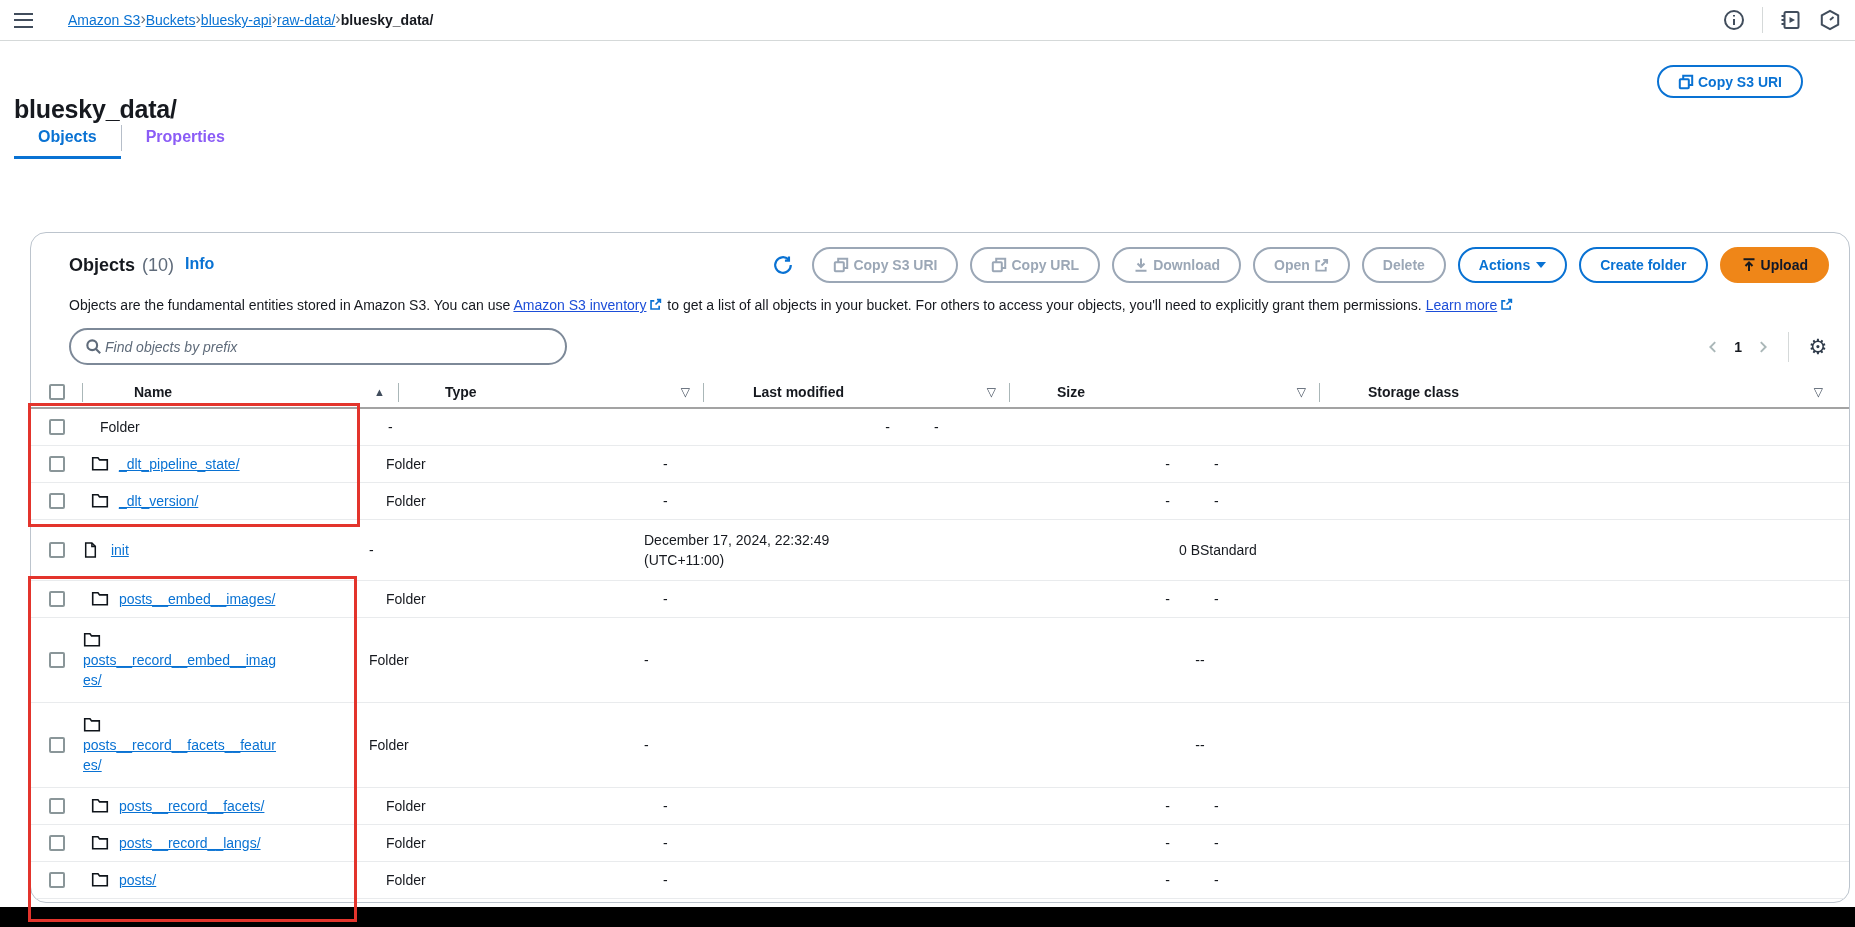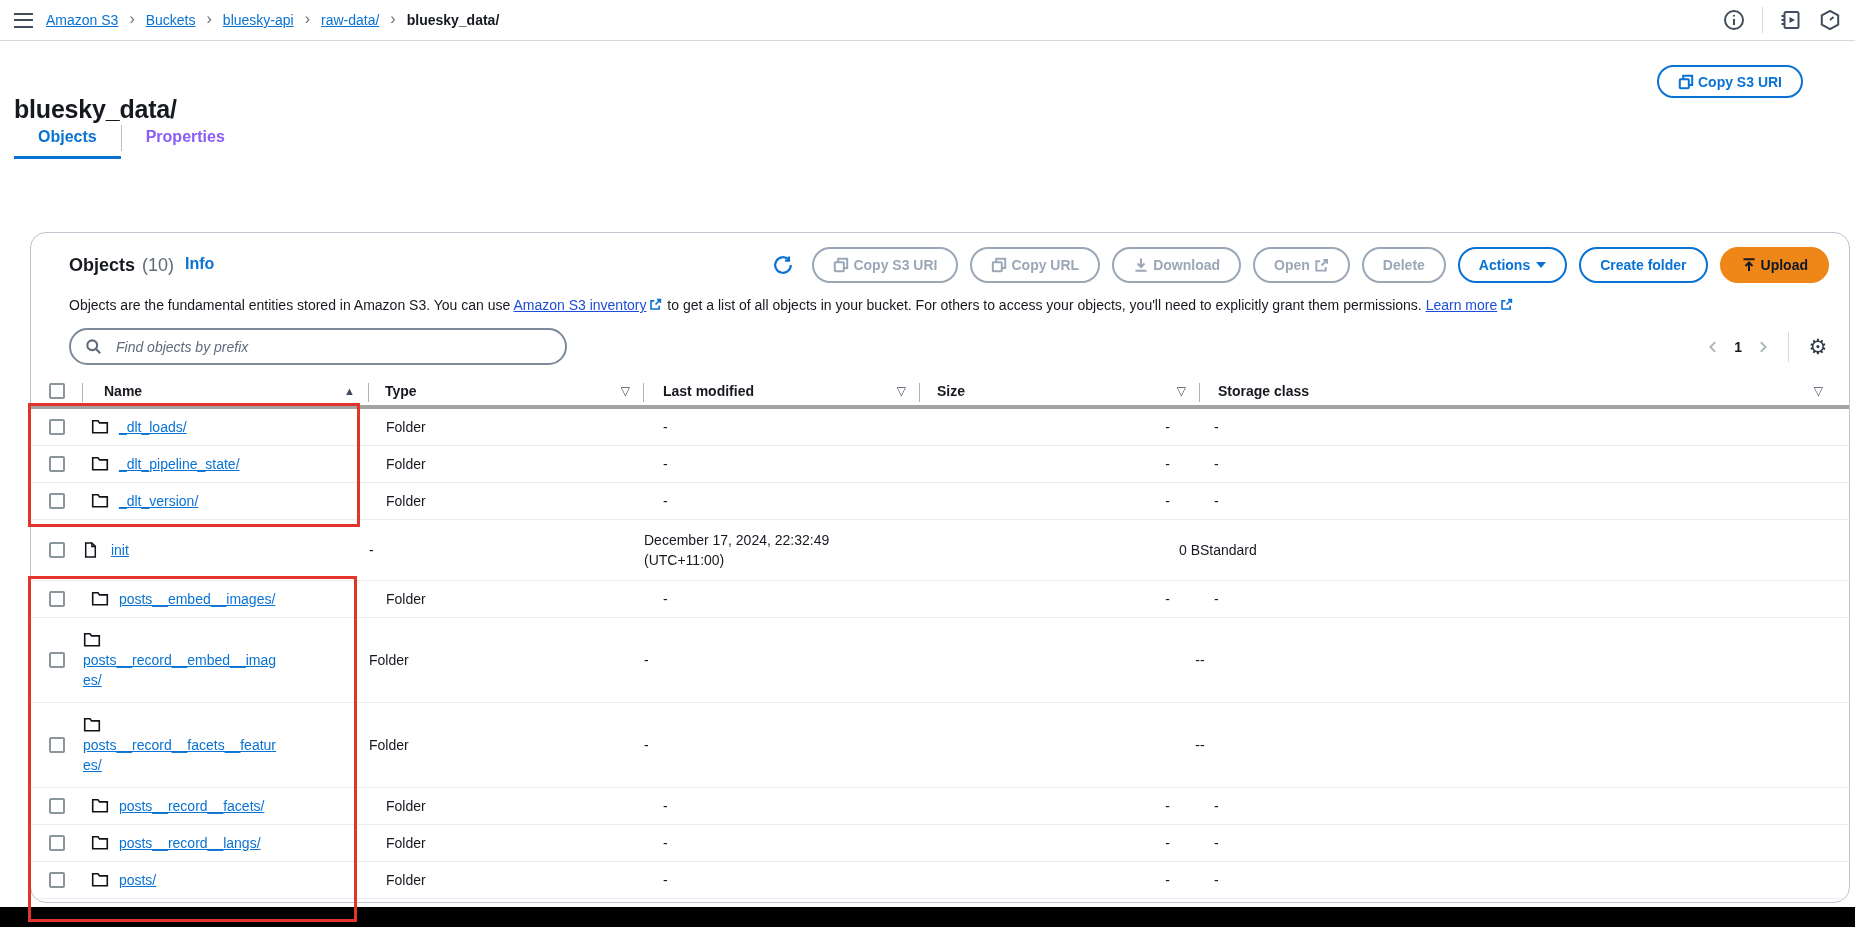--- a/index.html
+++ b/index.html
@@ -11,21 +11,21 @@
     font-size:14px;
   }
   a { cursor:pointer; }
 
   
   .topbar{position:absolute;top:0;left:0;right:0;height:41px;background:#fff;
     border-bottom:1px solid #d5d9d9;display:flex;align-items:center;padding:0 14px;}
   .hamburger{width:19px;height:15px;border-top:2px solid #414d5c;border-bottom:2px solid #414d5c;
     position:relative;cursor:pointer;}
   .hamburger::after{content:'';position:absolute;left:0;right:0;top:4.5px;height:2px;background:#414d5c;}
-  .breadcrumb{display:flex;align-items:center;gap:11px;margin-left:13px;}
+  .breadcrumb{display:flex;align-items:center;margin-left:35px;}
   .crumb-link{color:#0972d3;text-decoration:underline;}
   .crumb-sep{color:#687078;font-size:16px;line-height:1;padding-bottom:2px;}
   .crumb-current{font-weight:700;color:#16191f;}
   .topbar-right{margin-left:auto;display:flex;align-items:center;gap:17px;}
   .tb-icon{display:flex;align-items:center;justify-content:center;cursor:pointer;}
   .topbar-divider{width:1px;height:26px;background:#d5d9d9;}
 
   
   .page-title{position:absolute;left:14px;top:78px;font-size:25px;font-weight:700;letter-spacing:-.2px;}
   .btn{height:36px;border-radius:20px;border:2px solid #0972d3;background:#fff;color:#0972d3;
@@ -54,34 +54,34 @@
   .icon-btn{width:34px;height:36px;display:flex;align-items:center;justify-content:center;cursor:pointer;background:none;border:none;}
   .caret-down{width:0;height:0;border-left:5px solid transparent;border-right:5px solid transparent;
     border-top:6px solid #0972d3;display:inline-block;margin-left:2px;}
 
   .card-desc{padding:13px 20px 0 38px;font-size:14px;line-height:19px;white-space:nowrap;}
   .desc-link{color:#1d4ed8;text-decoration:underline;}
   .ext-icon{display:inline-block;vertical-align:-1px;margin:0 1px 0 3px;}
 
   .search-row{display:flex;align-items:center;justify-content:space-between;padding:13px 14px 0 38px;}
   .search-box{width:498px;height:37px;border:2px solid #7d8998;border-radius:20px;
-    display:flex;align-items:center;gap:12px;padding:0 14px;background:#fff;}
+    display:flex;align-items:center;gap:1px;padding:0 14px;background:#fff;}
   .search-box input{border:none;outline:none;flex:1;font-size:14px;font-family:inherit;color:#16191f;background:transparent;}
   .search-box input::placeholder{font-style:italic;color:#5f6b7a;}
   .search-right{display:flex;align-items:center;}
   .page-chevron{width:26px;height:28px;display:flex;align-items:center;justify-content:center;background:none;border:none;cursor:pointer;}
   .page-num{font-weight:700;margin:0 8px;}
   .v-div{width:1px;height:30px;background:#d5d9d9;margin:0 12px;}
   .gear-btn{width:34px;height:32px;display:flex;align-items:center;justify-content:center;background:none;border:none;cursor:pointer;
     font-size:21px;color:#2f3b4a;line-height:1;}
 
   
   .table{margin-top:12px;}
   .thead,.trow{display:grid;grid-template-columns:52px 286px 275px 276px 280px 1fr;}
-  .thead{height:32px;border-bottom:4px solid #a3a3a3;}
+  .thead{height:32px;border-bottom:2px solid #a3a3a3;gap:30px;}
   .th{display:flex;align-items:center;justify-content:space-between;font-weight:700;position:relative;padding-right:14px;}
   .th:not(:last-child)::after{content:'';position:absolute;right:0;top:6px;height:19px;width:1px;background:#aab7b8;}
   .th-check{justify-content:center;padding-right:0;}
   .th-name{padding-left:21px;}
   .th-type{padding-left:16px;}
   .th-mod{padding-left:19px;}
   .th-size{padding-left:17px;}
   .th-storage{padding-left:18px;padding-right:26px;}
   .sort-asc{font-size:11px;color:#414d5c;}
   .filter-caret{font-size:12px;color:#414d5c;}
@@ -299,31 +299,20 @@
       <div class="th th-storage">
         <span>Storage class</span>
         <span class="filter-caret">▽</span>
       </div>
     </div>
     <div>
         <div class="trow">
     <div class="cell c-check">
       <span class="checkbox"></span>
     </div>
-    <div class="cell c-name">
-      <div class="name-wrap">
-        <span class="obj-icon">
-          <svg width="18" height="15" viewBox="0 0 16 14" fill="none" stroke="#0f141a" stroke-width="1.5">
-            <path d="M1.2 12.8V1.6h4.9l1.5 2h7.2v9.2z"></path>
-          </svg>
-        </span>
-        
-        <a class="name-link">_dlt_loads/</a>
-      </div>
-    </div>
     <div class="cell c-type">Folder</div>
     <div class="cell c-mod">
       <span class="mod-text">-</span>
     </div>
     <div class="cell c-size">-</div>
     <div class="cell c-storage">-</div>
   </div>
         <div class="trow">
     <div class="cell c-check">
       <span class="checkbox"></span>

